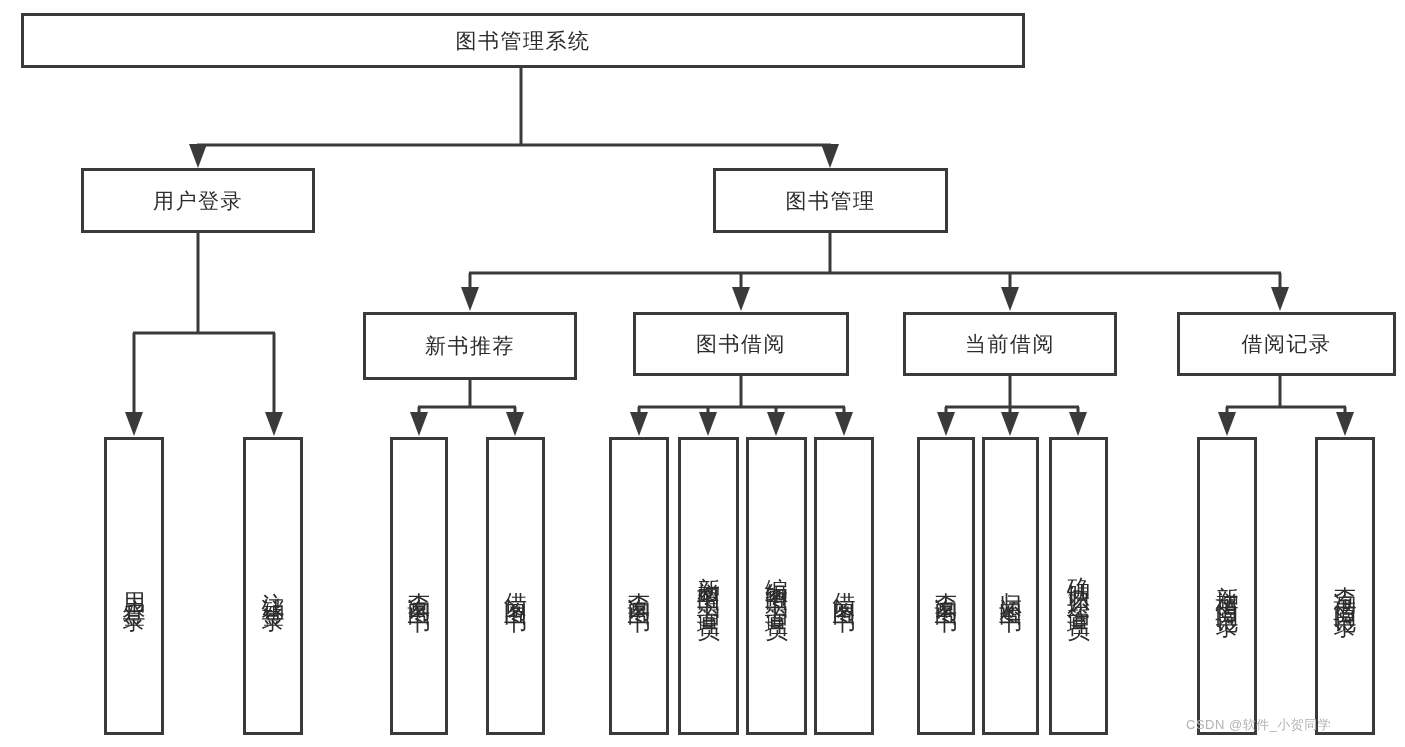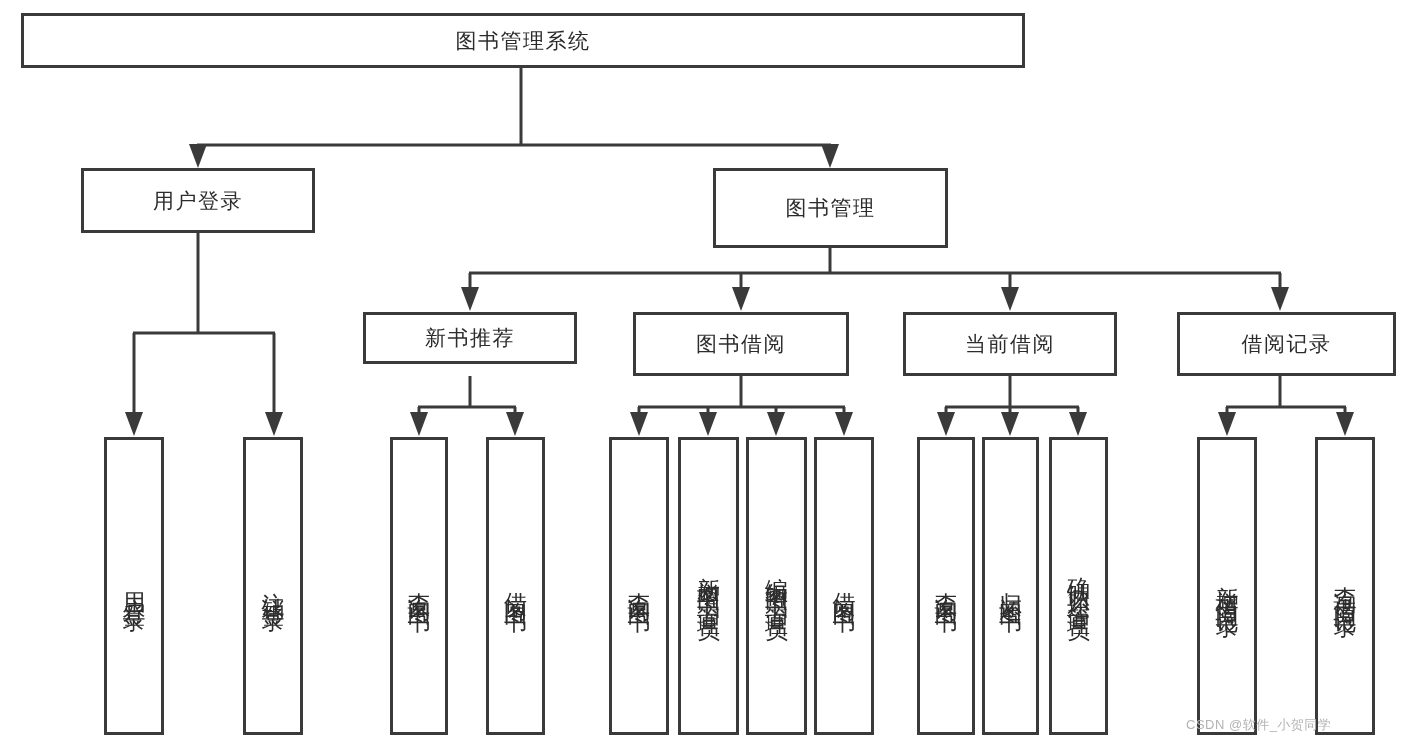--- a/index.html
+++ b/index.html
@@ -123,25 +123,25 @@
     </g>
   </svg>
 
   <div class="box" style="left:21px;top:13px;width:1004px;height:55px;">
     <span class="h-label">图书管理系统</span>
   </div>
 
   <div class="box" style="left:81px;top:168px;width:234px;height:65px;">
     <span class="h-label">用户登录</span>
   </div>
-  <div class="box" style="left:713px;top:168px;width:235px;height:80px;">
+  <div class="box" style="left:713px;top:168px;width:235px;height:65px;">
     <span class="h-label">图书管理</span>
   </div>
 
-  <div class="box" style="left:363px;top:312px;width:214px;height:52px;">
+  <div class="box" style="left:363px;top:312px;width:214px;height:68px;">
     <span class="h-label">新书推荐</span>
   </div>
   <div class="box" style="left:633px;top:312px;width:216px;height:64px;">
     <span class="h-label">图书借阅</span>
   </div>
   <div class="box" style="left:903px;top:312px;width:214px;height:64px;">
     <span class="h-label">当前借阅</span>
   </div>
   <div class="box" style="left:1177px;top:312px;width:219px;height:64px;">
     <span class="h-label">借阅记录</span>

